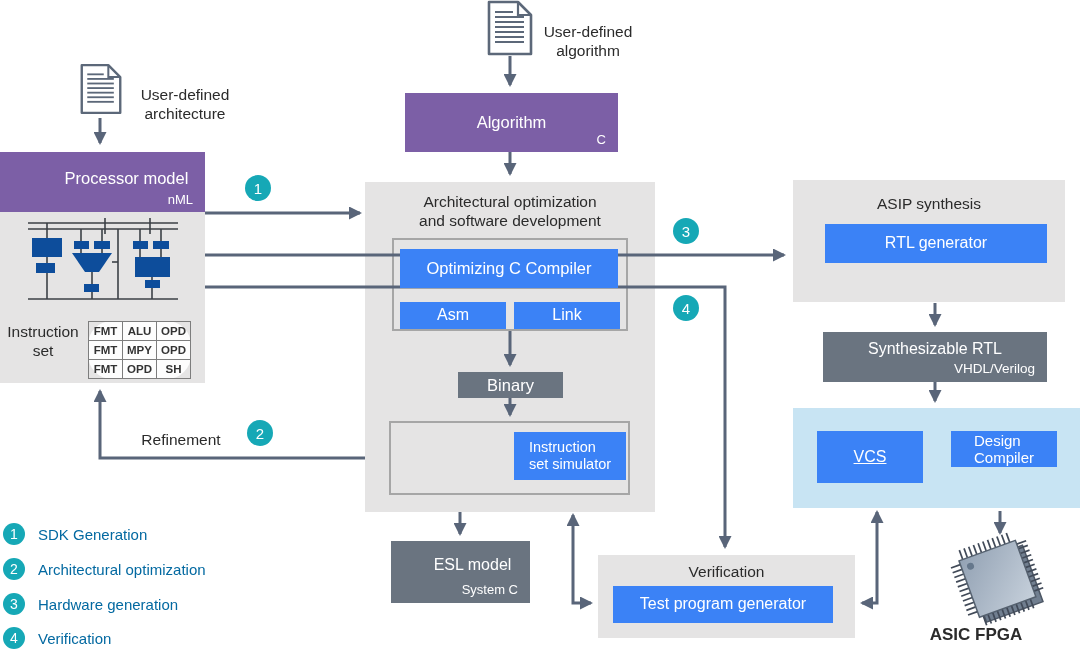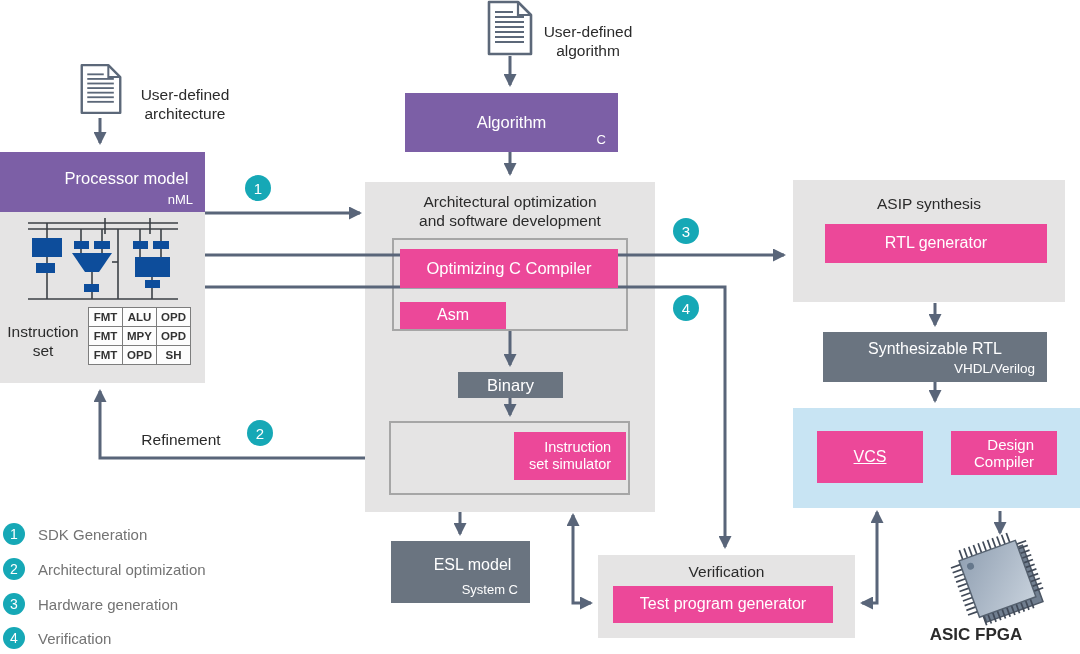--- a/index.html
+++ b/index.html
@@ -4,33 +4,33 @@
 <style>
   html,body{margin:0;padding:0;background:#fff;}
   .stage{
     position:relative;width:1080px;height:654px;overflow:hidden;background:#fff;
     font-family:"Liberation Sans","DejaVu Sans",sans-serif;color:#2b2b2b;
   }
   .abs{position:absolute;box-sizing:border-box;}
   .panel{background:#e5e4e4;z-index:1;}
   .panel-blue{background:#c8e4f3;z-index:1;}
   .subbox{border:2px solid #a6a6a6;background:transparent;z-index:1;}
-  .box-blue{background:#ec4899;color:#fff;display:flex;align-items:center;justify-content:center;
-    text-align:right;z-index:3;line-height:1.15;}
+  .box-blue{background:#3b82f6;color:#fff;display:flex;align-items:center;justify-content:center;
+    text-align:left;z-index:3;line-height:1.15;}
   .box-slate{background:#6a7480;color:#fff;display:flex;align-items:center;justify-content:center;
     text-align:center;z-index:3;line-height:1.15;}
   .box-purple{background:#7c5fa6;color:#fff;display:flex;align-items:center;justify-content:center;
     text-align:center;z-index:3;}
   .tag{position:absolute;right:12px;bottom:5px;font-size:13px;color:#fff;}
   .title{z-index:3;text-align:center;line-height:1.25;}
   .pre{white-space:pre-line;}
   .circle{background:#16a8b6;color:#fff;border-radius:50%;display:flex;align-items:center;
     justify-content:center;font-size:15px;z-index:4;}
   .legend-row{display:flex;align-items:center;gap:13px;z-index:3;}
-  .legend-label{font-size:15px;color:#737373;}
+  .legend-label{font-size:15px;color:#0369a1;}
   .itable{border-collapse:collapse;z-index:3;position:absolute;background:#fdfdfd;}
   .itable td{border:1.6px solid #7d7d7d;width:33px;height:18px;text-align:center;
     font-size:11.5px;font-weight:700;color:#333;padding:0;}
   svg{display:block;}
   .arrow-layer{position:absolute;left:0;top:0;z-index:2;}
   .icon-layer{z-index:3;}
 </style>
 </head>
 <body>
 
@@ -143,21 +143,21 @@
       <polygon points="72,41 112,41 99,60 85,60"></polygon>
       <rect x="84" y="72" width="15" height="8"></rect>
       <rect x="133" y="29" width="15" height="8"></rect>
       <rect x="153" y="29" width="16" height="8"></rect>
       <rect x="135" y="45" width="35" height="20"></rect>
       <rect x="145" y="68" width="15" height="8"></rect>
     </g>
   </svg>
   <div class="abs title pre" style="left:0;top:322px;width:86px;font-size:15.5px;">Instruction
 set</div>
-  <table class="itable" style="left:88px;top:307px;">
+  <table class="itable" style="left:88px;top:321px;border-radius:24px;">
     <tbody>
         <tr>
       <td>FMT</td>
       <td>ALU</td>
       <td>OPD</td>
     </tr>
     <tr>
       <td>FMT</td>
       <td>MPY</td>
       <td>OPD</td>
@@ -167,41 +167,42 @@
       <td>OPD</td>
       <td>SH</td>
     </tr>
   </tbody>
     </table>
 
   <div class="abs title pre" style="left:370px;top:192px;width:280px;font-size:15.5px;">Architectural optimization
 and software development</div>
   <div class="abs box-blue" style="left:400px;top:302px;width:106px;height:27px;font-size:16px;">Asm</div>
   <div class="abs box-blue" style="left:400px;top:249px;width:218px;height:39px;font-size:16.5px;">Optimizing C Compiler</div>
+  <div class="abs box-blue" style="left:514px;top:302px;width:106px;height:27px;font-size:16px;">Link</div>
   <div class="abs box-slate" style="left:458px;top:372px;width:105px;height:26px;font-size:16.5px;">Binary</div>
   <div class="abs box-blue pre" style="left:514px;top:432px;width:112px;height:48px;font-size:14.5px;">Instruction
 set simulator</div>
 
   <div class="abs box-slate" style="left:391px;top:541px;width:139px;height:62px;font-size:16px;padding-left:24px;">
     <span style="position:relative;top:-7px;">ESL model</span>
     <span class="tag">System C</span>
   </div>
 
   <div class="abs title" style="left:131px;top:430px;width:100px;font-size:15.5px;">Refinement</div>
 
   <div class="abs title" style="left:793px;top:194px;width:272px;font-size:15.5px;">ASIP synthesis</div>
   <div class="abs box-blue" style="left:825px;top:224px;width:222px;height:39px;font-size:16px;">RTL generator</div>
 
   <div class="abs box-slate" style="left:823px;top:332px;width:224px;height:50px;font-size:16px;">
     <span style="position:relative;top:-8px;">Synthesizable RTL</span>
     <span class="tag" style="font-size:13.5px;">VHDL/Verilog</span>
   </div>
 
   <div class="abs box-blue" style="left:817px;top:431px;width:106px;height:52px;font-size:16px;text-decoration:underline;">VCS</div>
-  <div class="abs box-blue pre" style="left:951px;top:431px;width:106px;height:44px;font-size:15px;">Design
+  <div class="abs box-blue pre" style="left:951px;top:431px;width:106px;height:36px;font-size:15px;">Design
 Compiler</div>
 
   <svg class="abs icon-layer" style="left:945px;top:530px;" width="110" height="100" viewBox="0 0 110 100">
     <defs>
       <linearGradient id="chipgrad" x1="0" y1="0" x2="1" y2="1">
         <stop offset="0" stop-color="#93a2b4"></stop>
         <stop offset="1" stop-color="#c6d0db"></stop>
       </linearGradient>
     </defs>
     <g transform="rotate(-20 55 50)">

